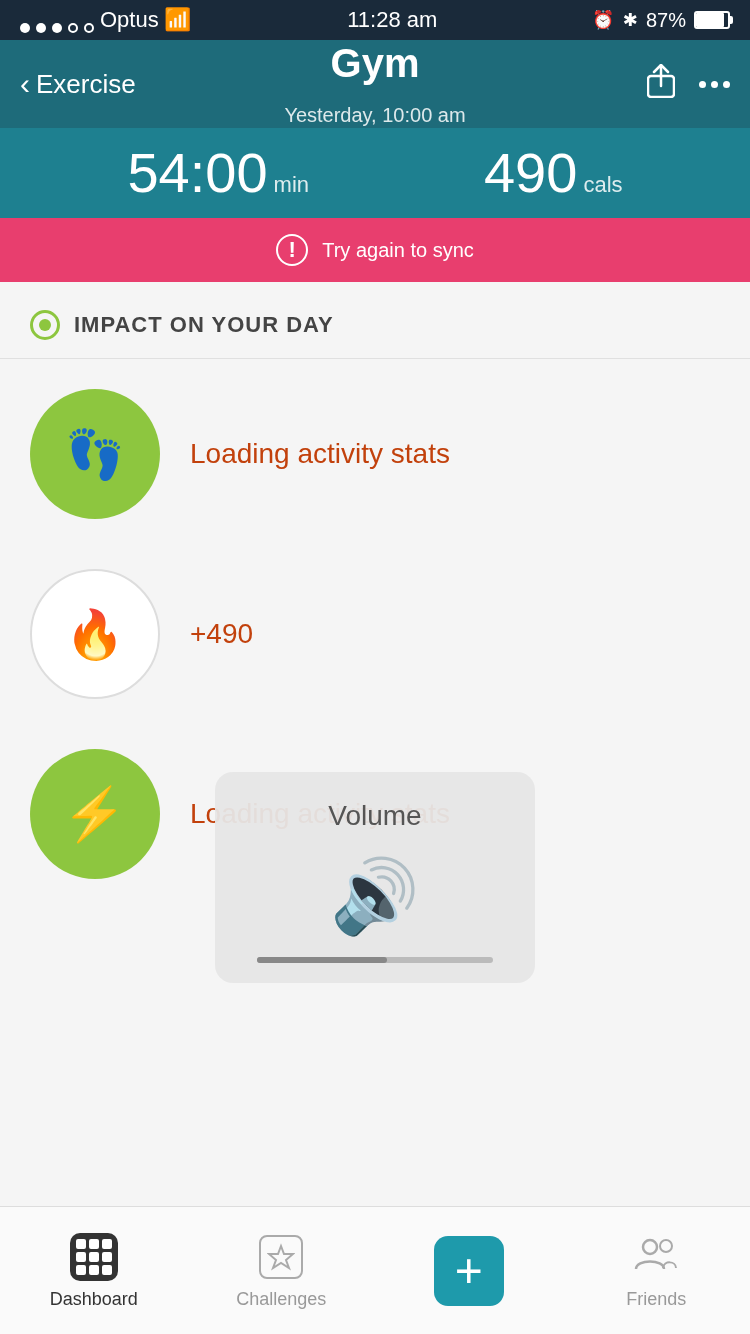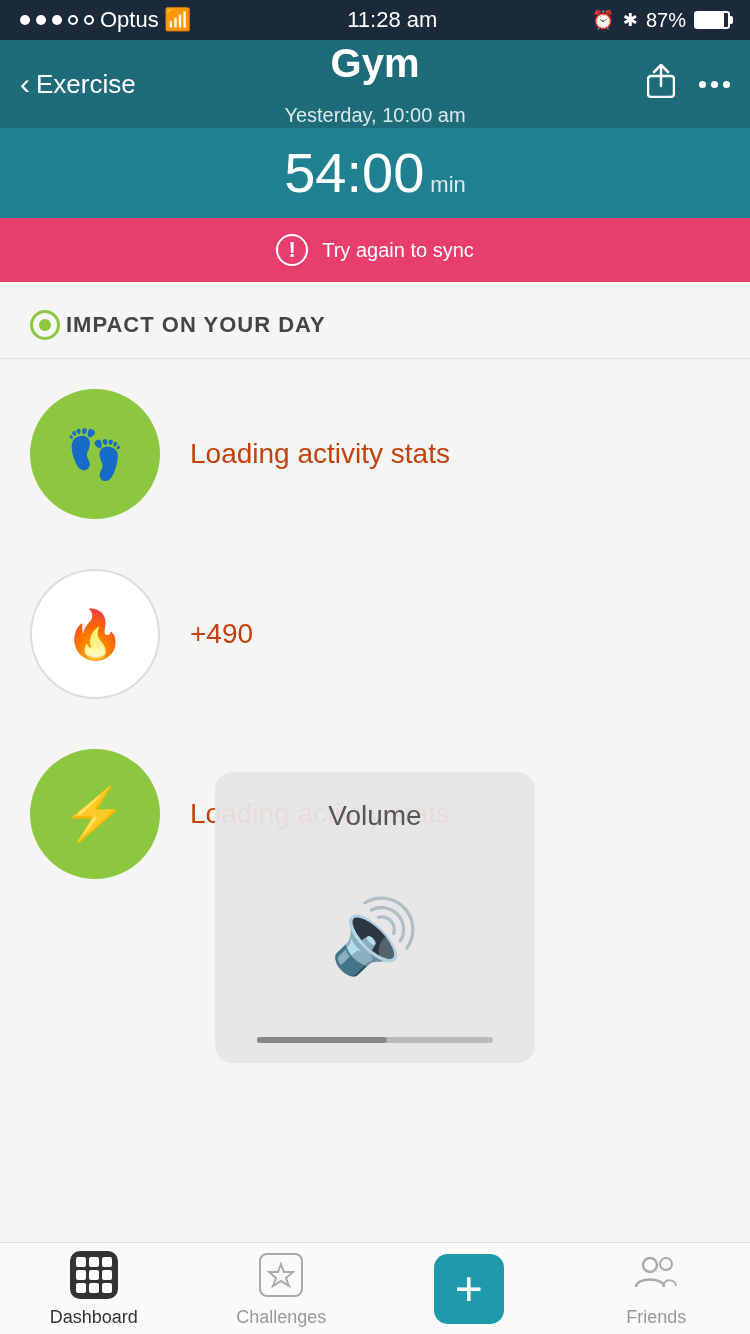--- a/index.html
+++ b/index.html
@@ -17,21 +17,21 @@
     .status-bar {
       background: #1a2a3a;
       height: 40px;
       display: flex;
       align-items: center;
       justify-content: space-between;
       padding: 0 20px;
       color: white;
       font-size: 22px;
     }
-    .status-bar-left { display: flex; align-items: center; gap: 6px; }
+    .status-bar-left { display: flex; align-items: flex-end; gap: 6px; }
     .status-bar-center { font-size: 22px; font-weight: 500; }
     .status-bar-right { display: flex; align-items: center; gap: 8px; font-size: 20px; }
     .dot { width: 10px; height: 10px; border-radius: 50%; background: white; display: inline-block; }
     .dot.empty { background: transparent; border: 2px solid white; }
     .battery-bar {
       display: inline-flex; align-items: center; gap: 2px;
     }
     .battery-rect {
       width: 36px; height: 18px; border: 2px solid white; border-radius: 3px;
       position: relative; display: inline-block;
@@ -100,21 +100,21 @@
       display: flex; align-items: center; justify-content: center;
       font-size: 22px; font-weight: bold;
     }
     .sync-text { color: white; font-size: 20px; font-weight: 500; }
 
     
     .main-content { background: #f5f5f5; padding: 28px 0; }
 
     
     .section-header {
-      display: flex; align-items: center; gap: 6px;
+      display: flex; align-items: center; gap: 14px;
       padding: 0 30px 18px;
       border-bottom: 1px solid #e0e0e0;
       margin-bottom: 30px;
     }
     .target-icon {
       width: 30px; height: 30px; border-radius: 50%;
       border: 3px solid #8dc63f;
       display: flex; align-items: center; justify-content: center;
       position: relative;
     }
@@ -145,42 +145,41 @@
       left: 50%;
       transform: translateX(-50%);
       width: 320px;
       background: rgba(230,230,230,0.95);
       border-radius: 18px;
       padding: 28px 42px 20px;
       display: flex;
       flex-direction: column;
       align-items: center;
       z-index: 100;
-      gap: 40px;
     }
     .volume-title { font-size: 28px; color: #555; margin-bottom: 14px; font-weight: 500; }
     .volume-bar-container {
       width: 100%; margin-top: 10px;
     }
     .volume-bar-track {
       width: 100%; height: 6px; background: #bbb; border-radius: 3px; position: relative;
     }
     .volume-bar-fill {
       width: 55%; height: 100%; background: #888; border-radius: 3px;
     }
 
     
     .loading-text { font-size: 28px; color: #c2410c; }
 
     
     .tab-bar {
       position: fixed;
       bottom: 0;
       width: 750px;
-      height: 92px;
+      height: 128px;
       background: #fafafa;
       border-top: 1px solid #ddd;
       display: flex;
       align-items: center;
       justify-content: space-around;
     }
     .tab-item {
       display: flex; flex-direction: column; align-items: center; gap: 6px;
       cursor: pointer; flex: 1;
     }
@@ -274,20 +273,24 @@
       <div class="more-dot"></div>
     </div>
   </div>
 </div>
 
 <div class="stats-bar">
   <div class="stat-item">
     <span class="stat-value">54:00</span>
     <span class="stat-unit">min</span>
   </div>
+  <div class="stat-item">
+    <span class="stat-value">490</span>
+    <span class="stat-unit">cals</span>
+  </div>
 </div>
 
 <div class="sync-banner">
   <div class="sync-icon">!</div>
   <span class="sync-text">Try again to sync</span>
 </div>
 
 <div class="main-content" style="position:relative;">
 
   <div class="section-header">

